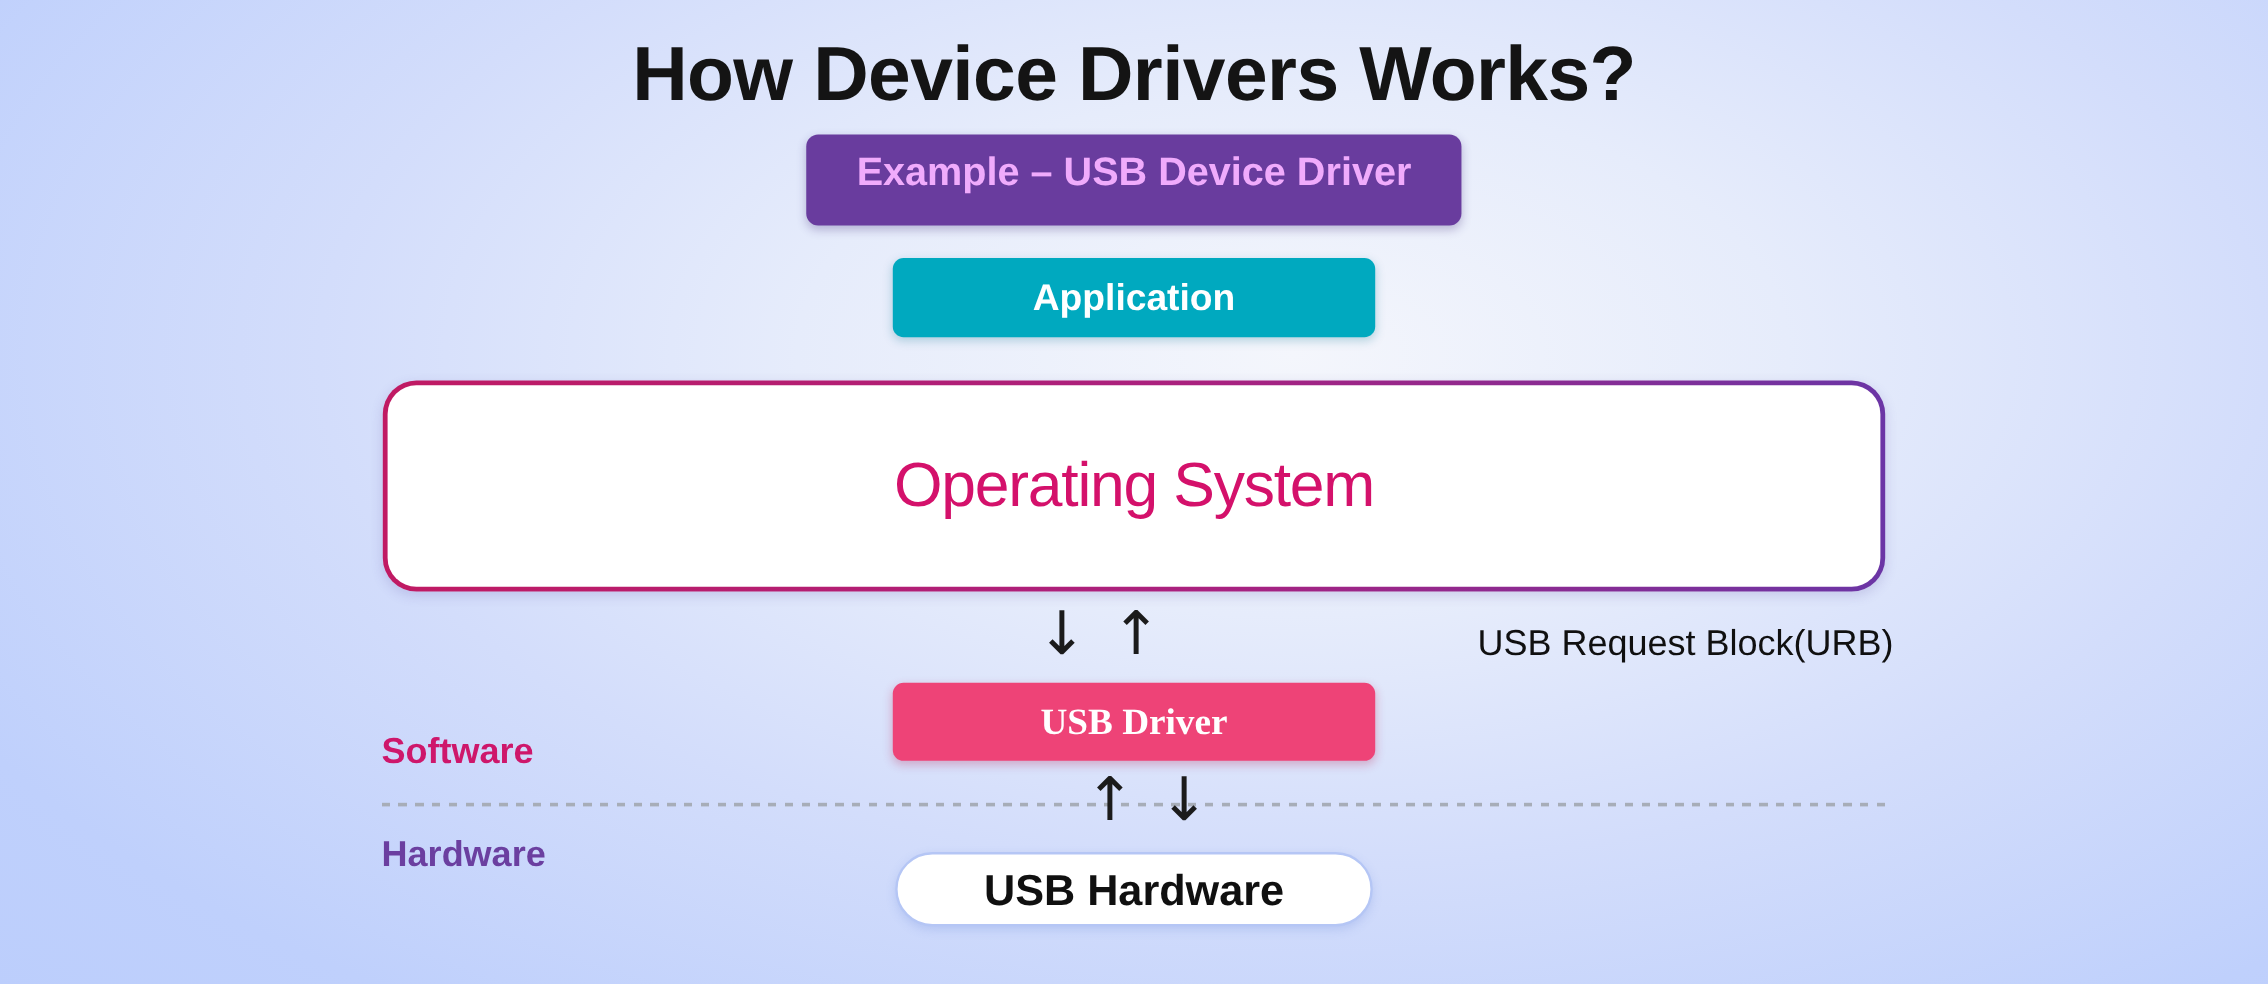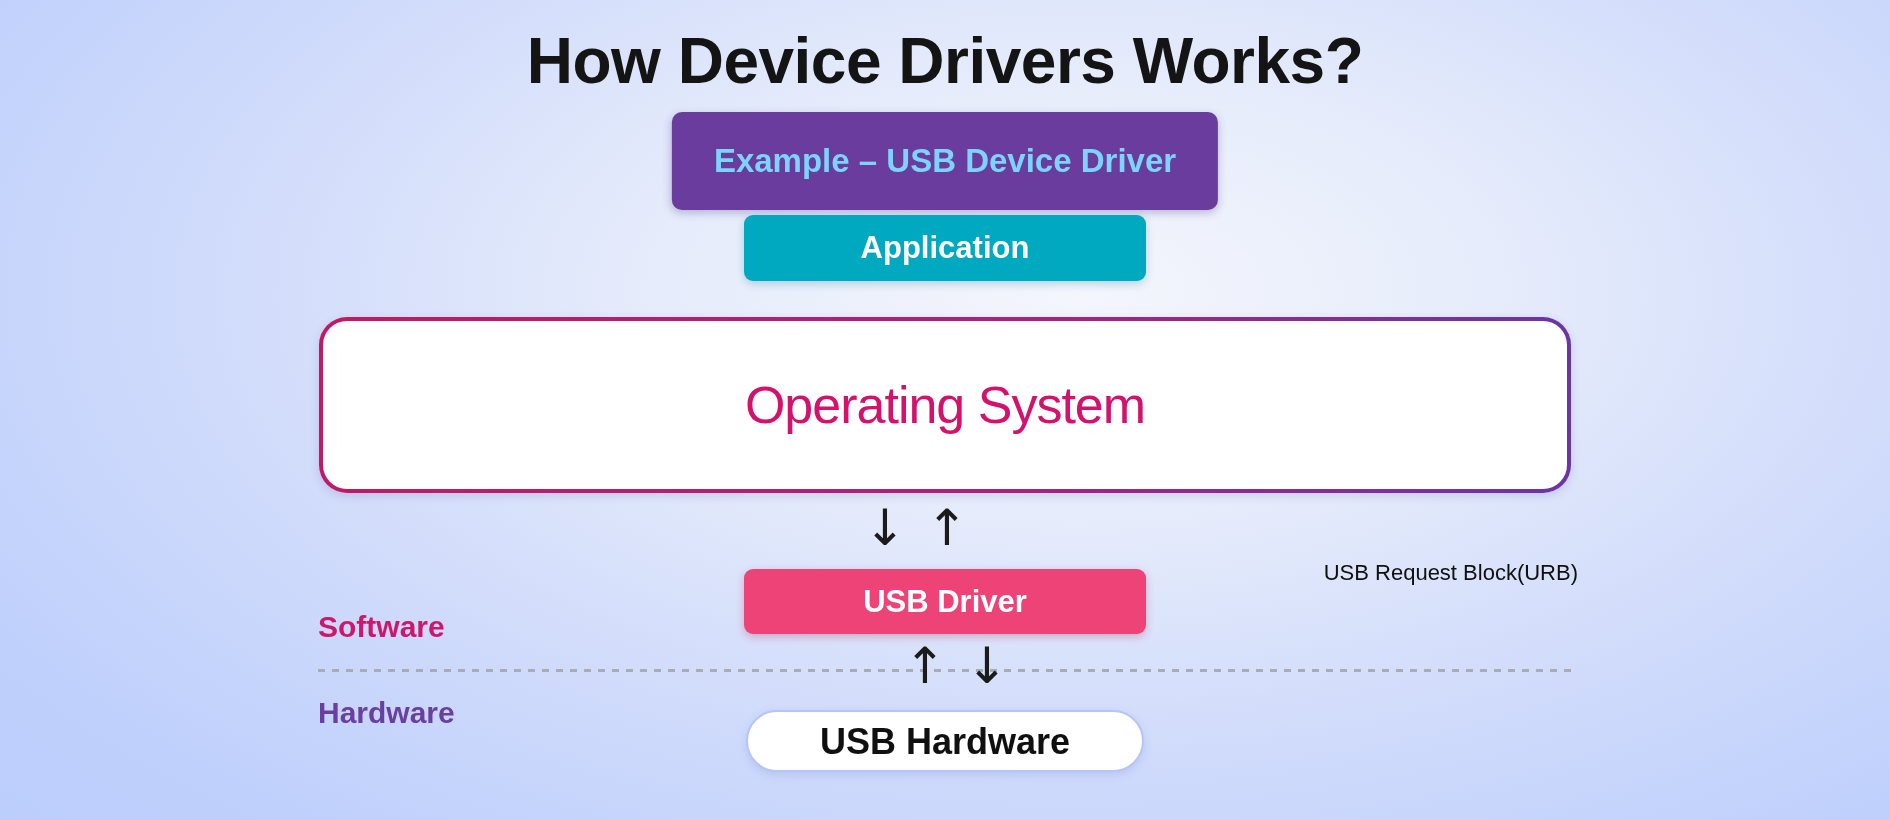--- a/index.html
+++ b/index.html
@@ -31,26 +31,26 @@
     color: #141414;
     margin: 0;
   }
 
   .badge {
     position: absolute;
     top: 112px;
     left: 50%;
     transform: translateX(-50%);
     background: #693c9e;
-    color: #7dd3fc;
+    color: #f0abfc;
     font-size: 33px;
     font-weight: bold;
     line-height: 62px;
-    height: 62px;
-    padding: 18px 42px;
+    height: 76px;
+    padding: 0 42px;
     border-radius: 10px;
     white-space: nowrap;
     box-shadow: 0 3px 8px rgba(70, 50, 130, 0.30);
   }
 
   .node-btn {
     position: absolute;
     left: 50%;
     transform: translateX(-50%);
     width: 402px;
@@ -67,20 +67,21 @@
     top: 215px;
     background: #00a9bf;
     box-shadow: 0 3px 8px rgba(0, 110, 140, 0.25);
   }
   .driver-btn {
     top: 569px;
     height: 65px;
     line-height: 65px;
     background: #ee4377;
     box-shadow: 0 3px 8px rgba(190, 40, 90, 0.30);
+    font-family: Liberation Serif, serif;
   }
 
   .os-wrap {
     position: absolute;
     top: 317px;
     left: 50%;
     transform: translateX(-50%);
     width: 1252px;
     height: 176px;
     border-radius: 28px;
@@ -117,25 +118,24 @@
     font-weight: normal;
     z-index: 3;
   }
   .arrow-pair.upper { top: 500px; left: 864px; }
   .arrow-pair.lower { top: 638px; left: 904px; }
 
   .side-note {
     position: absolute;
     right: 312px;
     text-align: right;
-    font-size: 22px;
+    font-size: 30px;
     line-height: 38px;
     color: #101010;
     white-space: nowrap;
-    margin-top: 36px;
   }
   .note-urb { top: 518px; }
   .note-td  { top: 612px; }
 
   .layer-label {
     position: absolute;
     left: 318px;
     font-size: 30px;
     line-height: 38px;
     font-weight: bold;

